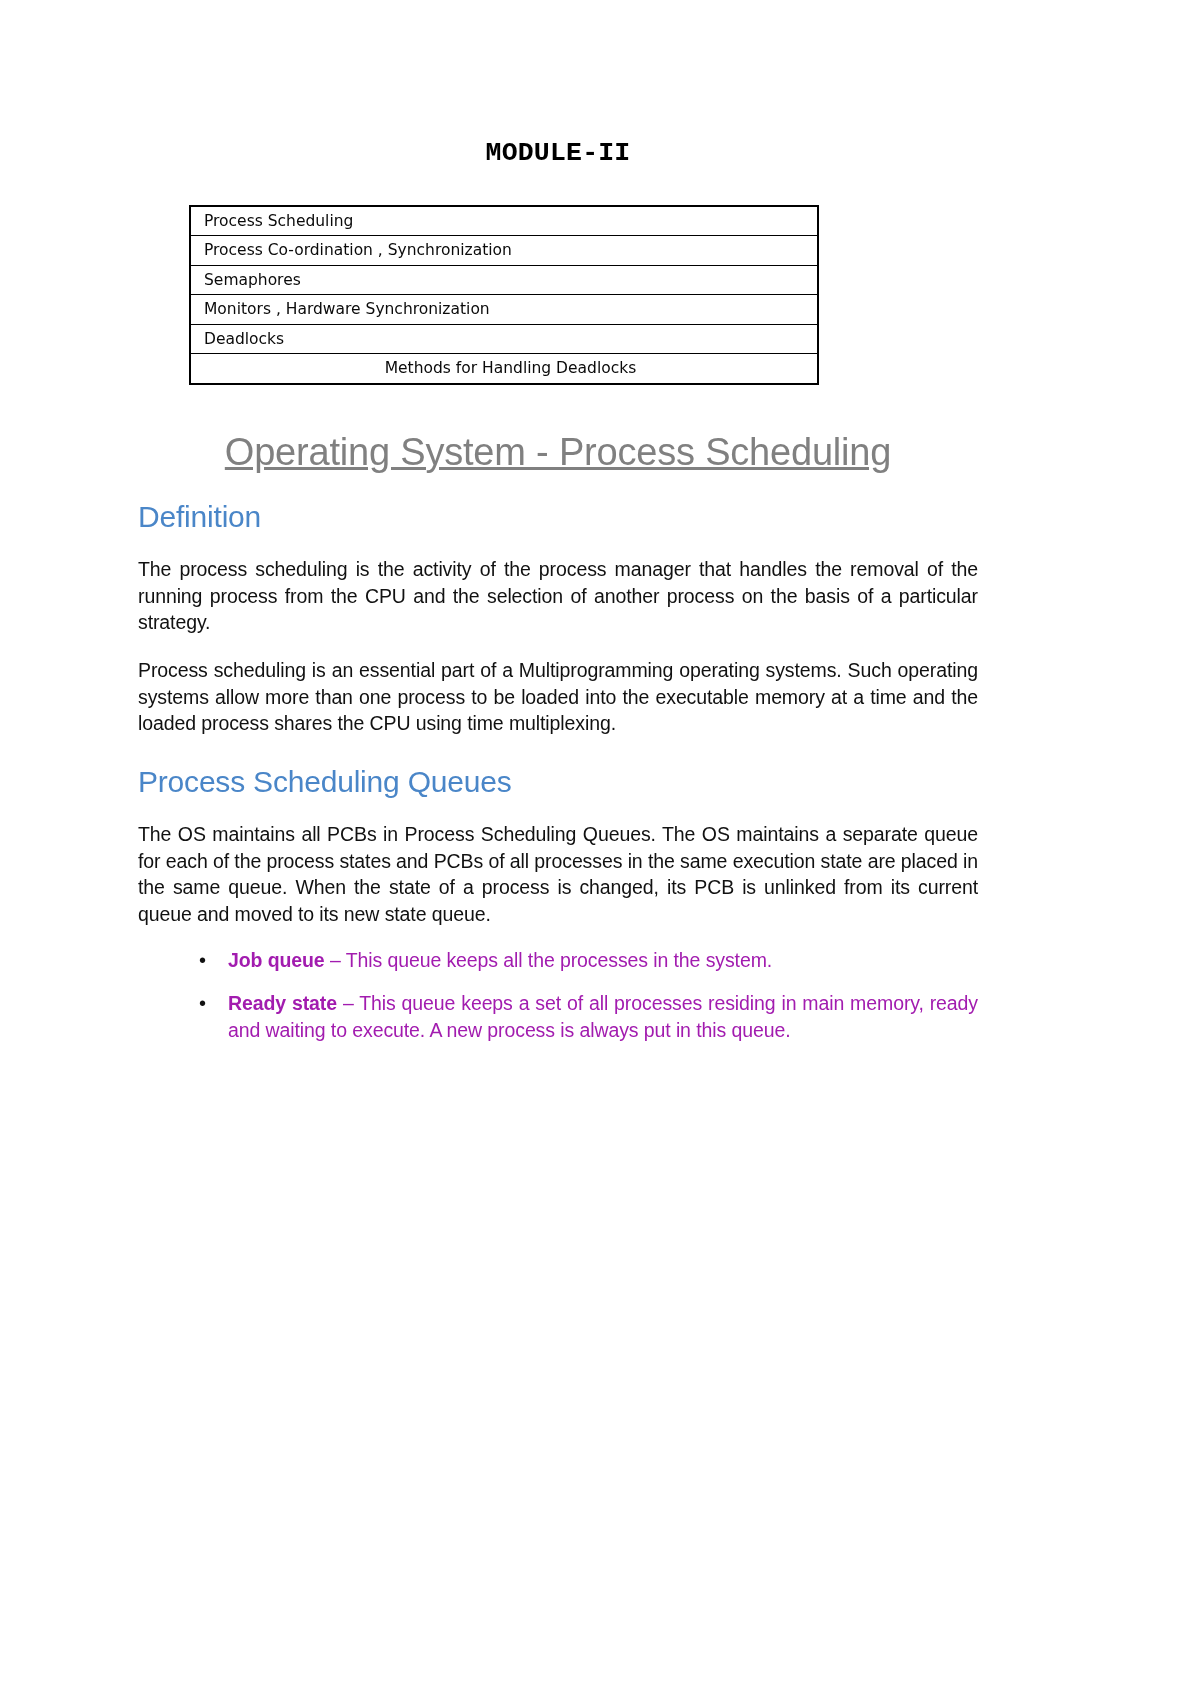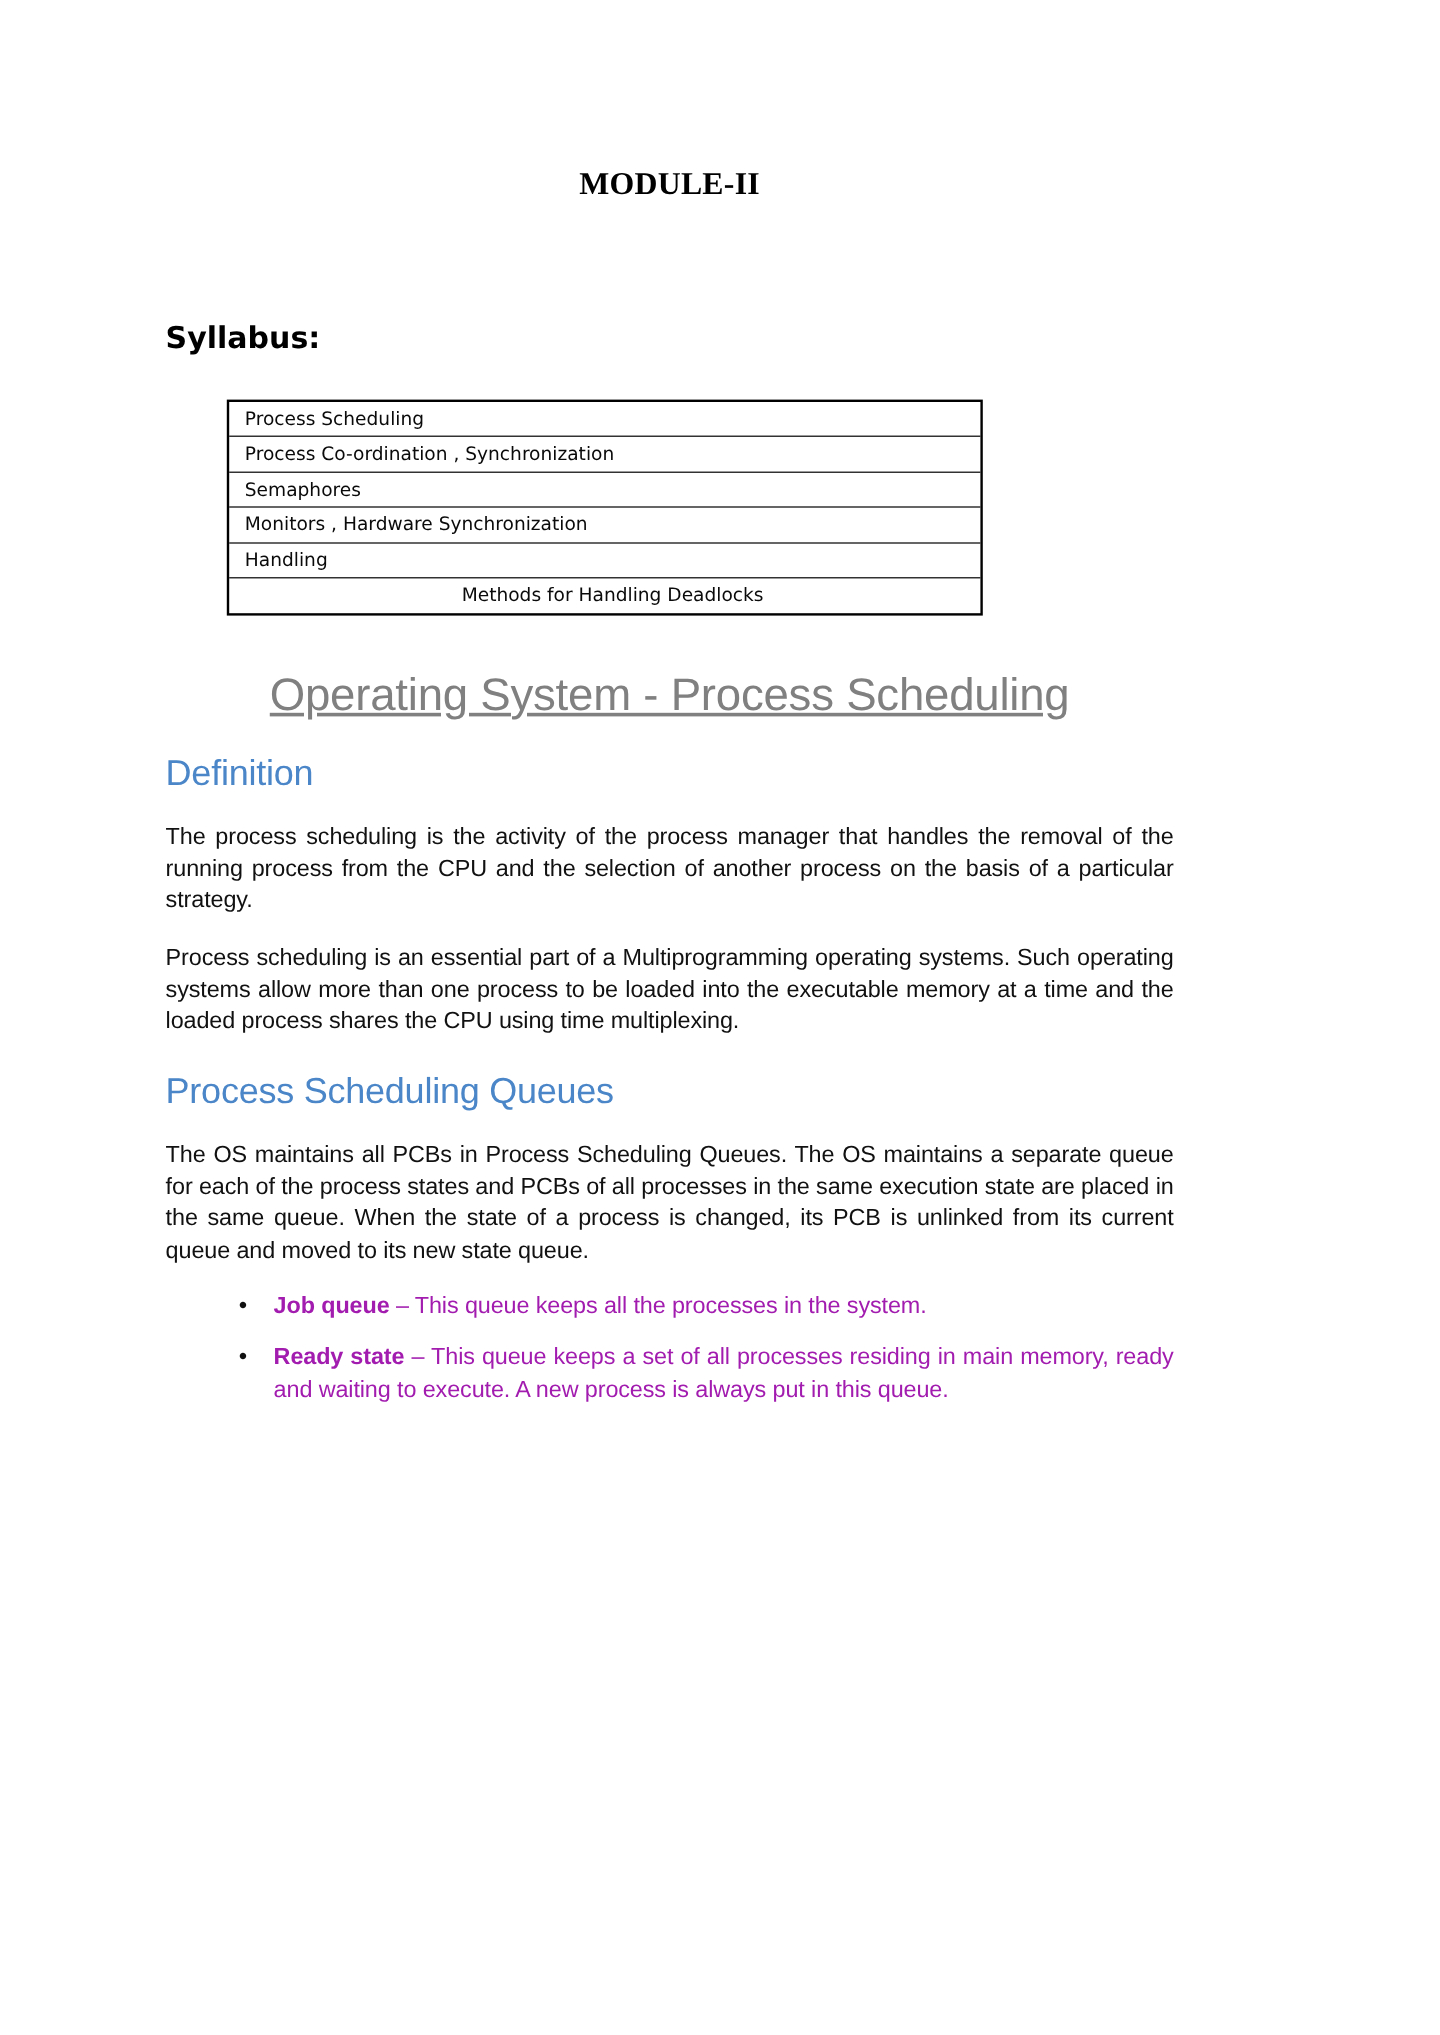--- a/index.html
+++ b/index.html
@@ -26,21 +26,21 @@
 
   
   .module-title {
     text-align: center;
     font-weight: bold;
     font-size: 26.5px;
     letter-spacing: 0.2px;
     color: #000;
     margin: 0;
     padding-top: 138px;
-    font-family: Liberation Serif, serif;
+    font-family: Liberation Mono, monospace;
   }
 
   
   .syllabus-label {
     font-weight: bold;
     font-size: 25px;
     margin: 0;
     padding-top: 98px;
     font-family: "DejaVu Sans", sans-serif;
   }
@@ -139,39 +139,38 @@
   }
 </style>
 </head>
 <body>
 
 <div class="page">
   <div class="content">
 
     <h1 class="module-title">MODULE-II</h1>
 
-    <h2 class="syllabus-label">Syllabus:</h2>
 
     <div class="syllabus-table-wrap">
       <table class="syllabus-table">
         <tbody>
           <tr>
             <td>Process Scheduling</td>
           </tr>
           <tr>
             <td>Process Co-ordination , Synchronization</td>
           </tr>
           <tr>
             <td>Semaphores</td>
           </tr>
           <tr>
             <td>Monitors ,  Hardware Synchronization</td>
           </tr>
           <tr>
-            <td>Handling</td>
+            <td>Deadlocks</td>
           </tr>
           <tr>
             <td>Methods for Handling Deadlocks</td>
           </tr>
         </tbody>
       </table>
     </div>
 
     <h2 class="doc-title">Operating System - Process Scheduling</h2>
 

